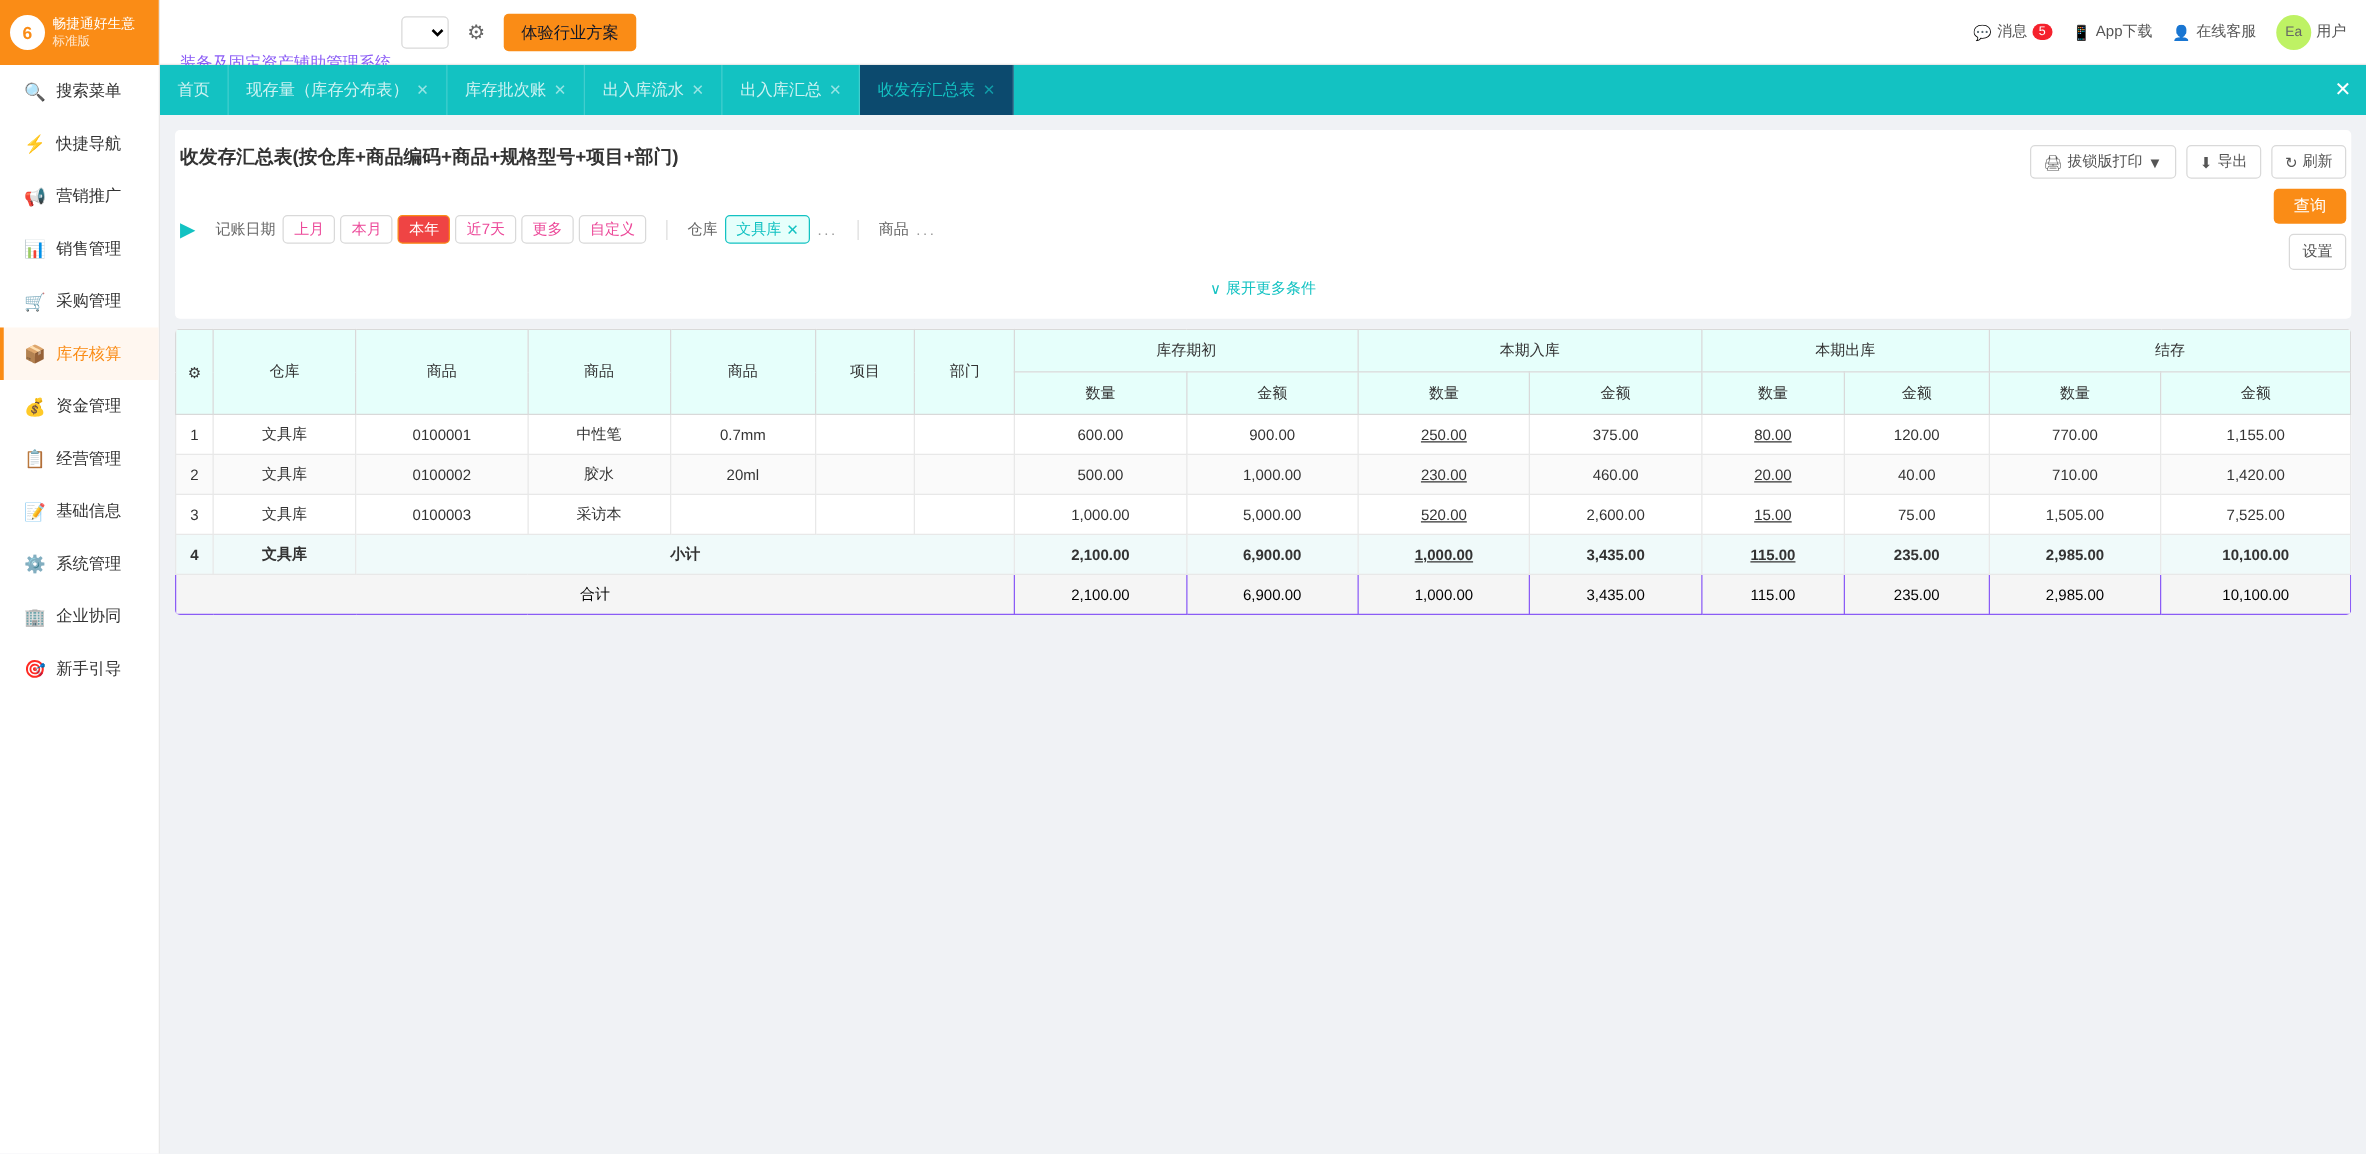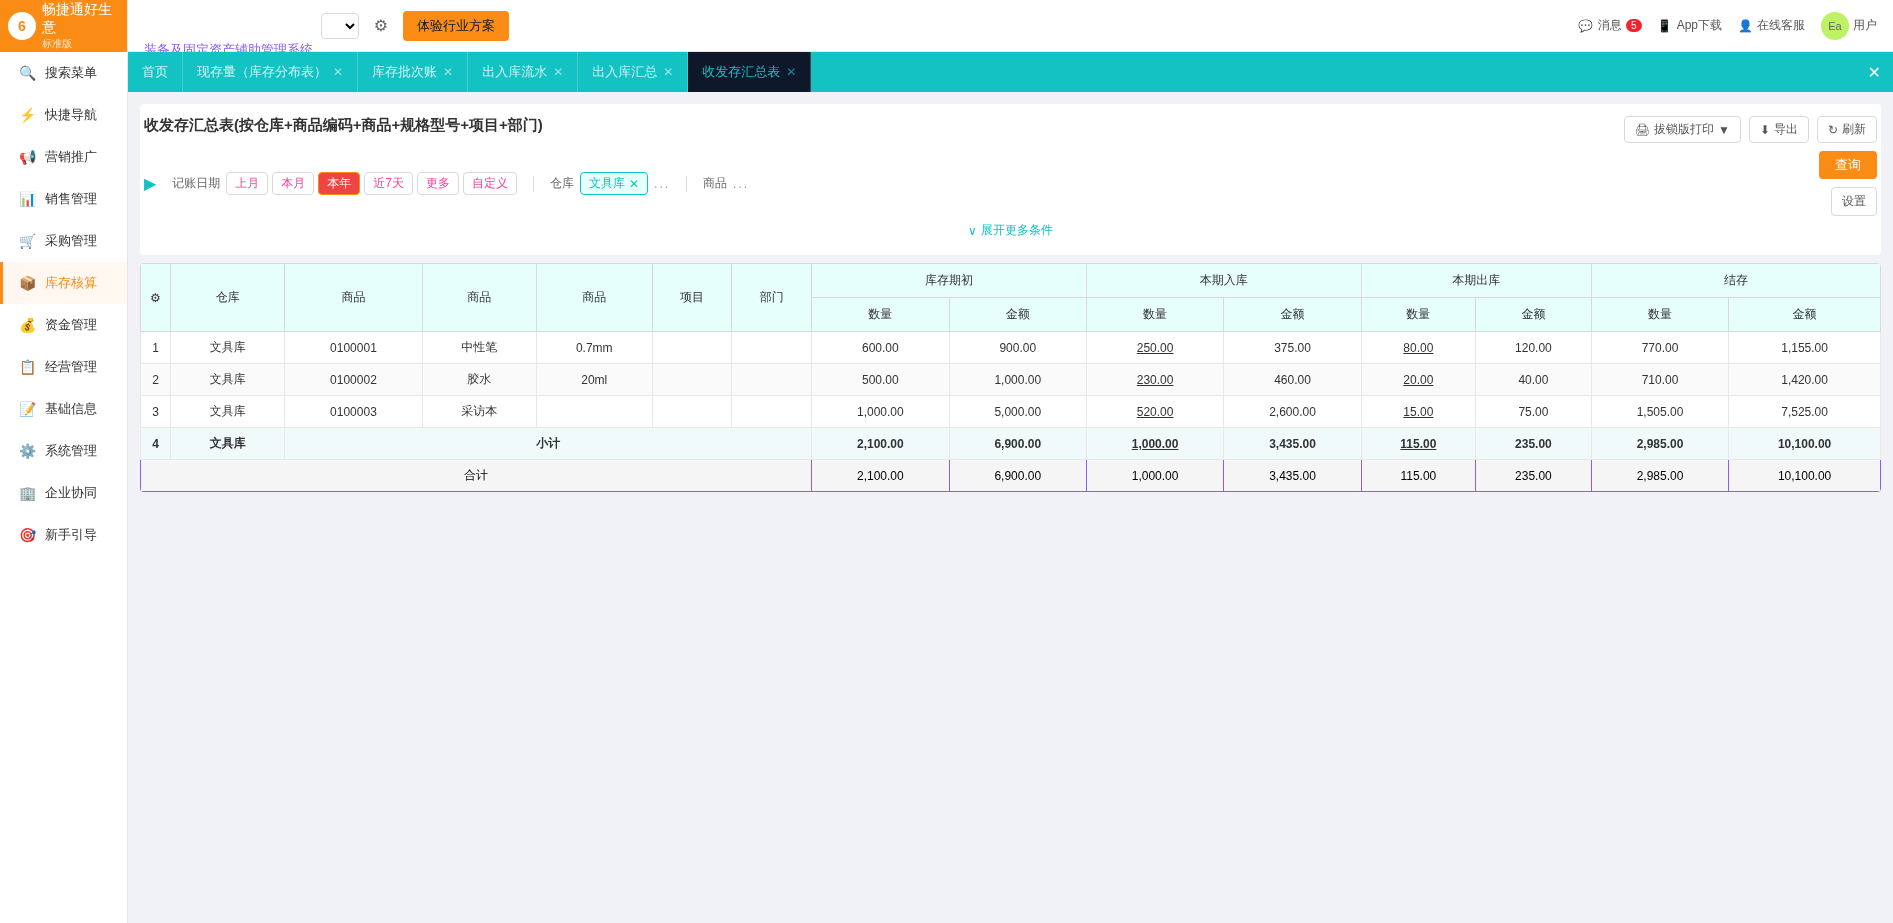--- a/index.html
+++ b/index.html
@@ -2,21 +2,21 @@
 <html><head>
   <meta charset="utf-8">
   <style>
     * { box-sizing: border-box; margin: 0; padding: 0; }
     body { font-family: "Microsoft YaHei", "PingFang SC", sans-serif; font-size: 12px; background: #f0f2f5; display: flex; height: 923px; overflow: hidden; }
 
     
     .sidebar { width: 128px; background: #fff; display: flex; flex-direction: column; border-right: 1px solid #e8e8e8; flex-shrink: 0; }
     .sidebar-logo { background: #fa8c16; padding: 10px 8px; display: flex; align-items: center; gap: 6px; height: 52px; }
     .sidebar-logo-icon { width: 28px; height: 28px; background: #fff; border-radius: 50%; display: flex; align-items: center; justify-content: center; font-size: 14px; font-weight: bold; color: #fa8c16; flex-shrink: 0; }
-    .sidebar-logo-text { color: #fff; font-size: 14px; line-height: 1.3; font-family: Liberation Mono, monospace; }
+    .sidebar-logo-text { color: #fff; font-size: 11px; line-height: 1.3; }
     .sidebar-logo-sub { color: rgba(255,255,255,0.8); font-size: 10px; }
     .sidebar-menu { flex: 1; overflow-y: auto; }
     .sidebar-item { display: flex; align-items: center; gap: 8px; padding: 12px 16px; cursor: pointer; color: #333; font-size: 13px; border-left: 3px solid transparent; }
     .sidebar-item.active { background: #fff7f0; color: #fa8c16; border-left-color: #fa8c16; }
     .sidebar-item-icon { font-size: 14px; width: 18px; text-align: center; }
 
     
     .main { flex: 1; display: flex; flex-direction: column; overflow: hidden; }
 
     
@@ -27,21 +27,21 @@
     .topbar-gear { width: 28px; height: 28px; display: flex; align-items: center; justify-content: center; cursor: pointer; color: #666; font-size: 16px; }
     .topbar-trial-btn { background: #fa8c16; color: #0f172a; border: none; border-radius: 4px; padding: 6px 14px; font-size: 13px; cursor: pointer; }
     .topbar-right { display: flex; align-items: center; gap: 16px; }
     .topbar-right-item { display: flex; align-items: center; gap: 4px; cursor: pointer; color: #555; font-size: 12px; }
     .badge { background: #f5222d; color: #fff; border-radius: 8px; padding: 1px 5px; font-size: 10px; min-width: 16px; text-align: center; }
     .avatar { width: 28px; height: 28px; border-radius: 50%; background: #bef264; display: flex; align-items: center; justify-content: center; font-size: 11px; color: #666; }
 
     
     .tabbar { background: #13c2c2; display: flex; align-items: center; height: 40px; flex-shrink: 0; overflow-x: auto; }
     .tab { display: flex; align-items: center; gap: 6px; padding: 0 14px; height: 100%; cursor: pointer; color: rgba(255,255,255,0.8); font-size: 13px; border-right: 1px solid rgba(255,255,255,0.2); white-space: nowrap; }
-    .tab.active { background: #0f172a; color: #13c2c2; }
+    .tab.active { background: #0c4a6e; color: #13c2c2; }
     .tab-close { font-size: 12px; color: inherit; opacity: 0.7; }
     .tabbar-end-close { margin-left: auto; padding: 0 12px; color: #fff; cursor: pointer; font-size: 16px; }
 
     
     .page { flex: 1; overflow-y: auto; background: #f0f2f5; padding: 12px; }
 
     
     .page-header { background: #fff; padding: 12px 4px 8px; margin-bottom: 8px; border-radius: 4px; }
     .page-title { font-size: 15px; font-weight: 600; color: #333; margin-bottom: 10px; }
     .btn-print { display: flex; align-items: center; gap: 4px; border: 1px solid #d9d9d9; background: #fff; border-radius: 4px; padding: 4px 10px; cursor: pointer; font-size: 12px; color: #555; }

